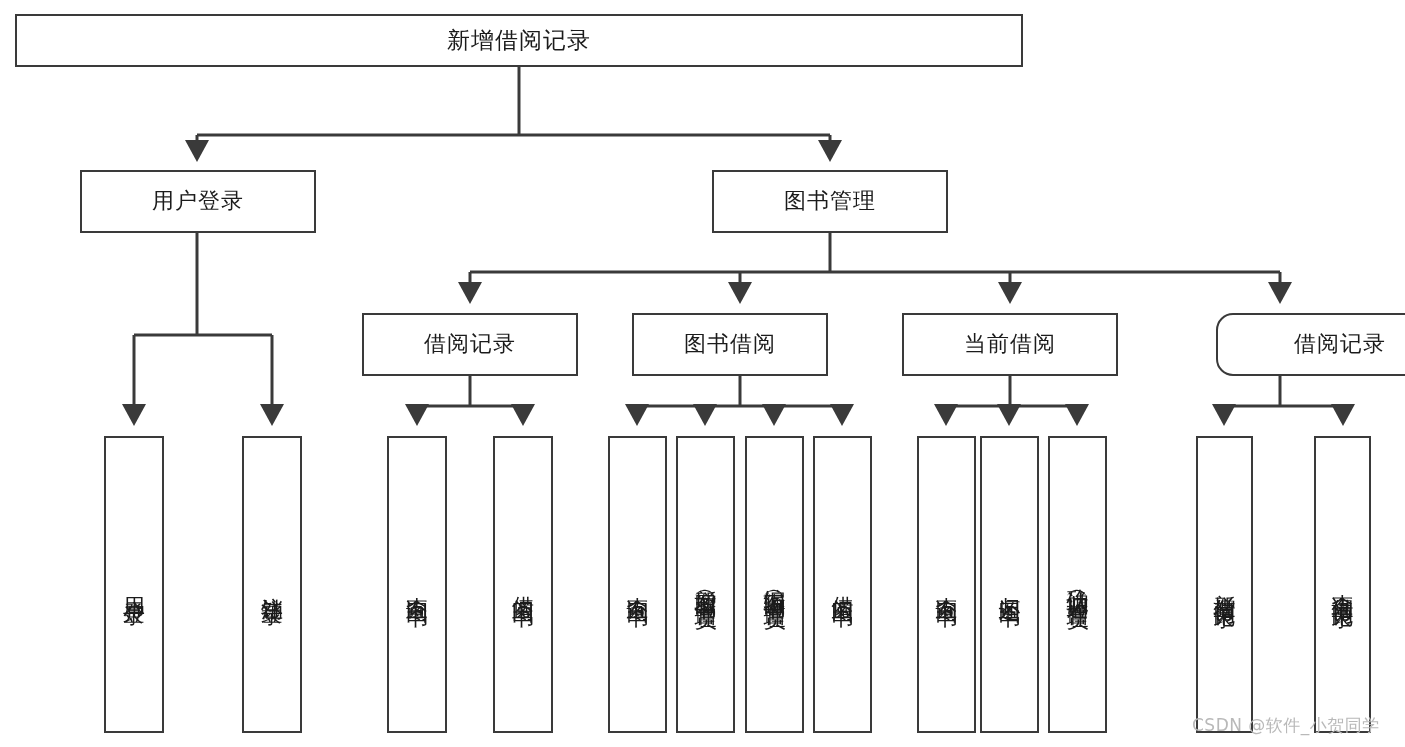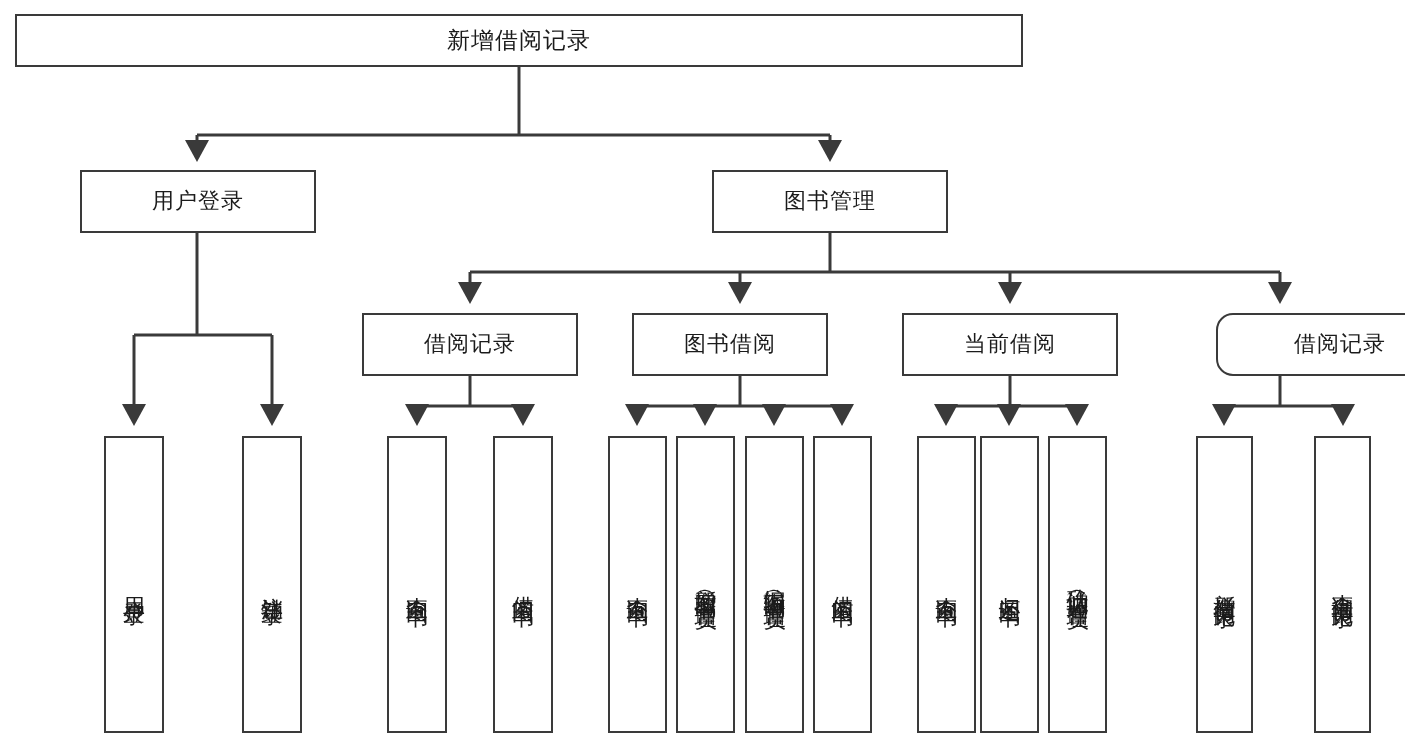--- a/index.html
+++ b/index.html
@@ -194,14 +194,15 @@
   </div>
 
   <div class="node vert" style="left:1196px; top:436px; width:57px; height:297px;">
     <span class="vtext">新增借阅记录</span>
   </div>
 
   <div class="node vert" style="left:1314px; top:436px; width:57px; height:297px;">
     <span class="vtext">查询借阅记录</span>
   </div>
 
+  <div class="watermark" style="left:1192px; top:714px;">CSDN @软件_小贺同学</div>
 
 </div>
 
 </body></html>

